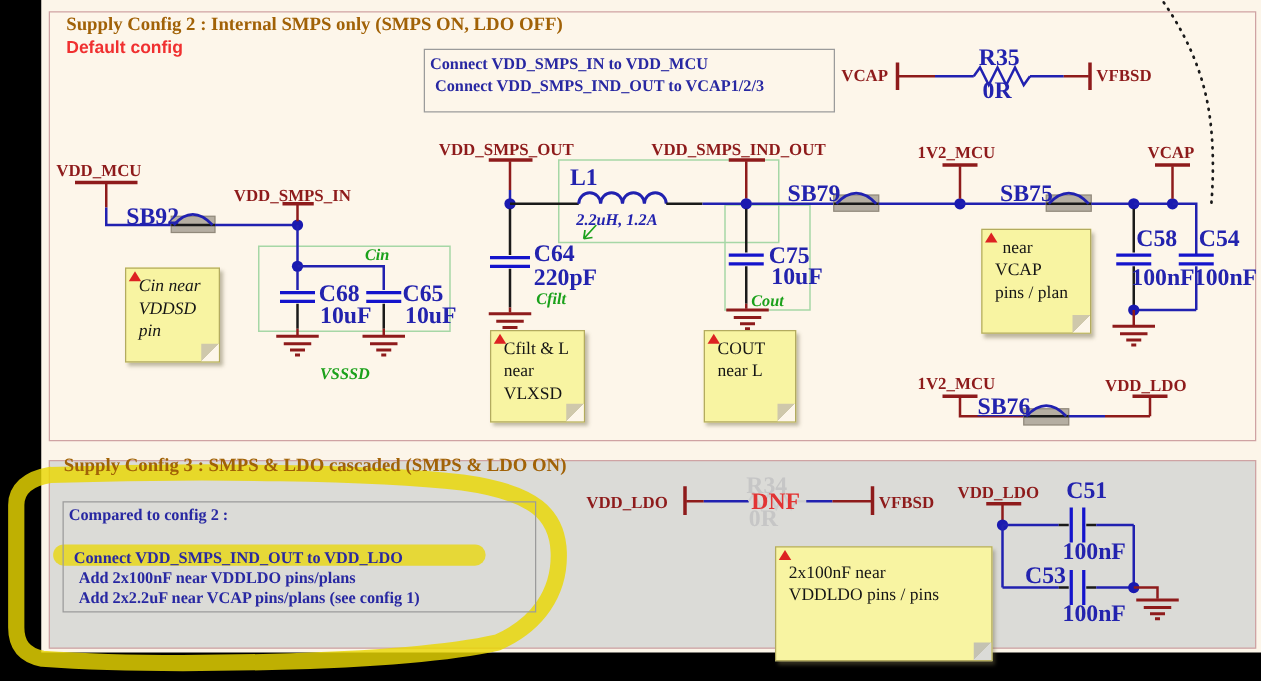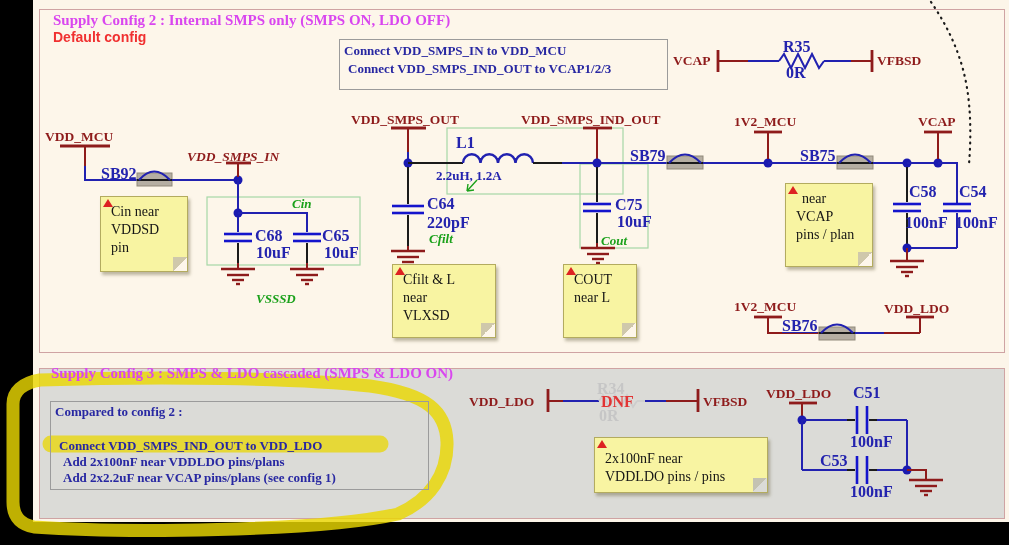--- a/index.html
+++ b/index.html
@@ -6,26 +6,26 @@
   #canvas{position:relative;width:1009px;height:545px;background:#000;overflow:hidden;
           font-family:"Liberation Serif",serif;}
   .abs{position:absolute;}
   #page{left:33px;top:0;width:976px;height:522px;background:#fcf5e9;}
   .section{border:1px solid #cfa3a3;box-sizing:border-box;}
   #sec2{left:39px;top:9px;width:966px;height:344px;background:#fdf6ea;}
   #sec3{left:39px;top:368px;width:966px;height:151px;background:#dbdbd7;}
   svg.layer{position:absolute;left:0;top:0;pointer-events:none;}
   .lbl{position:absolute;font-weight:bold;white-space:nowrap;line-height:15px;}
   .port{color:#8e1b1b;font-size:13.5px;}
-  .comp{color:#2323ae;font-size:16px;}
+  .comp{color:#2323ae;font-size:19px;}
   .small{font-size:13px;}
   .grayed{color:#c6c6c6;}
   .dnf{color:#e23434;}
   .green{color:#1ba11b;font-style:italic;font-size:13px;}
-  .title{position:absolute;color:#d946ef;font-size:15px;font-weight:bold;white-space:nowrap;}
+  .title{position:absolute;color:#a16207;font-size:15px;font-weight:bold;white-space:nowrap;}
   .subtitle{position:absolute;color:#f03030;font-family:"Liberation Sans",sans-serif;
             font-weight:bold;font-size:14px;white-space:nowrap;}
   .nbox{position:absolute;border:1px solid #9b9b9b;background:transparent;}
   .nline{position:absolute;color:#2828a2;font-size:13px;font-weight:bold;white-space:nowrap;line-height:17px;}
   .note{position:absolute;background:#f8f4a2;border:1px solid #b3ab5f;
         box-shadow:2px 3px 3px rgba(110,104,70,.45);
         font-size:14px;color:#151515;line-height:18px;padding:6px 5px 4px 10px;box-sizing:border-box;}
   .note::before{content:"";position:absolute;left:2px;top:2px;width:0;height:0;
         border-left:5px solid transparent;border-right:5px solid transparent;
         border-bottom:8px solid #dd2222;}
@@ -270,35 +270,35 @@
   </svg>
 
   <div class="title" style="left:53px;top:12px;">Supply Config 2 : Internal SMPS only (SMPS ON, LDO OFF)</div>
   <div class="subtitle" style="left:53px;top:29px;">Default config</div>
 
   <div class="nbox" style="left:339px;top:39px;width:327px;height:49px;"></div>
   <div class="nline" style="left:344px;top:42px;">Connect VDD_SMPS_IN to VDD_MCU</div>
   <div class="nline" style="left:348px;top:60px;">Connect VDD_SMPS_IND_OUT to VCAP1/2/3</div>
 
   <div class="lbl port" style="left:45px;top:129px;">VDD_MCU</div>
-  <div class="lbl port" style="left:187px;top:149px;font-style:italic;">VDD_SMPS_IN</div>
+  <div class="lbl port" style="left:187px;top:149px;">VDD_SMPS_IN</div>
   <div class="lbl port" style="left:351px;top:112px;">VDD_SMPS_OUT</div>
   <div class="lbl port" style="left:521px;top:112px;">VDD_SMPS_IND_OUT</div>
   <div class="lbl port" style="left:673px;top:53px;">VCAP</div>
   <div class="lbl port" style="left:877px;top:53px;">VFBSD</div>
   <div class="lbl port" style="left:734px;top:114px;">1V2_MCU</div>
   <div class="lbl port" style="left:918px;top:114px;">VCAP</div>
   <div class="lbl port" style="left:734px;top:299px;">1V2_MCU</div>
   <div class="lbl port" style="left:884px;top:301px;">VDD_LDO</div>
 
   <div class="lbl comp" style="left:783px;top:39px;">R35</div>
   <div class="lbl comp" style="left:786px;top:65px;">0R</div>
   <div class="lbl comp" style="left:101px;top:166px;">SB92</div>
   <div class="lbl comp" style="left:456px;top:135px;">L1</div>
-  <div class="lbl comp small" style="left:436px;top:168px;">2.2uH, 1.2A</div>
+  <div class="lbl comp small" style="left:461px;top:168px;font-style:italic;">2.2uH, 1.2A</div>
   <div class="lbl comp" style="left:427px;top:196px;">C64</div>
   <div class="lbl comp" style="left:427px;top:215px;">220pF</div>
   <div class="lbl comp" style="left:615px;top:197px;">C75</div>
   <div class="lbl comp" style="left:617px;top:214px;">10uF</div>
   <div class="lbl comp" style="left:255px;top:228px;">C68</div>
   <div class="lbl comp" style="left:256px;top:245px;">10uF</div>
   <div class="lbl comp" style="left:322px;top:228px;">C65</div>
   <div class="lbl comp" style="left:324px;top:245px;">10uF</div>
   <div class="lbl comp" style="left:630px;top:148px;">SB79</div>
   <div class="lbl comp" style="left:800px;top:148px;">SB75</div>
@@ -306,26 +306,26 @@
   <div class="lbl comp" style="left:909px;top:184px;">C58</div>
   <div class="lbl comp" style="left:905px;top:215px;">100nF</div>
   <div class="lbl comp" style="left:959px;top:184px;">C54</div>
   <div class="lbl comp" style="left:955px;top:215px;">100nF</div>
 
   <div class="lbl green" style="left:292px;top:196px;">Cin</div>
   <div class="lbl green" style="left:429px;top:231px;">Cfilt</div>
   <div class="lbl green" style="left:601px;top:233px;">Cout</div>
   <div class="lbl green" style="left:256px;top:291px;">VSSSD</div>
 
-  <div class="note" style="left:100px;top:196px;width:88px;height:76px;">
+  <div class="note" style="left:100px;top:214px;width:76px;height:76px;font-style:italic;">
     <div class="noteline">Cin near</div>
     <div class="noteline">VDDSD</div>
     <div class="noteline">pin</div>
   </div>
-  <div class="note" style="left:392px;top:264px;width:104px;height:74px;">
+  <div class="note" style="left:392px;top:264px;width:76px;height:74px;">
     <div class="noteline">Cfilt &amp; L</div>
     <div class="noteline">near</div>
     <div class="noteline">VLXSD</div>
   </div>
   <div class="note" style="left:563px;top:264px;width:74px;height:74px;">
     <div class="noteline">COUT</div>
     <div class="noteline">near L</div>
   </div>
   <div class="note" style="left:785px;top:183px;width:88px;height:84px;">
     <div class="noteline" style="padding-left:6px;">near</div>
@@ -346,18 +346,18 @@
   <div class="lbl port" style="left:766px;top:386px;">VDD_LDO</div>
 
   <div class="lbl comp grayed" style="left:597px;top:381px;">R34</div>
   <div class="lbl comp dnf" style="left:601px;top:394px;">DNF</div>
   <div class="lbl comp grayed" style="left:599px;top:408px;">0R</div>
   <div class="lbl comp" style="left:853px;top:385px;">C51</div>
   <div class="lbl comp" style="left:850px;top:434px;">100nF</div>
   <div class="lbl comp" style="left:820px;top:453px;">C53</div>
   <div class="lbl comp" style="left:850px;top:484px;">100nF</div>
 
-  <div class="note on-gray" style="left:594px;top:437px;width:174px;height:56px;padding-top:12px;">
+  <div class="note on-gray" style="left:620px;top:437px;width:174px;height:92px;padding-top:12px;">
     <div class="noteline">2x100nF near</div>
     <div class="noteline">VDDLDO pins / pins</div>
   </div>
 
 </div>
 
 </body></html>

